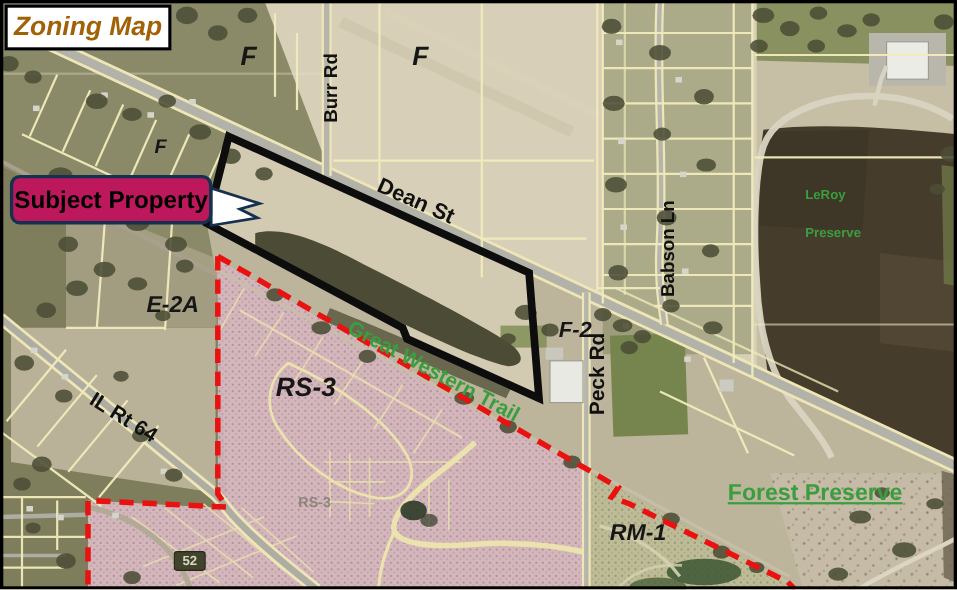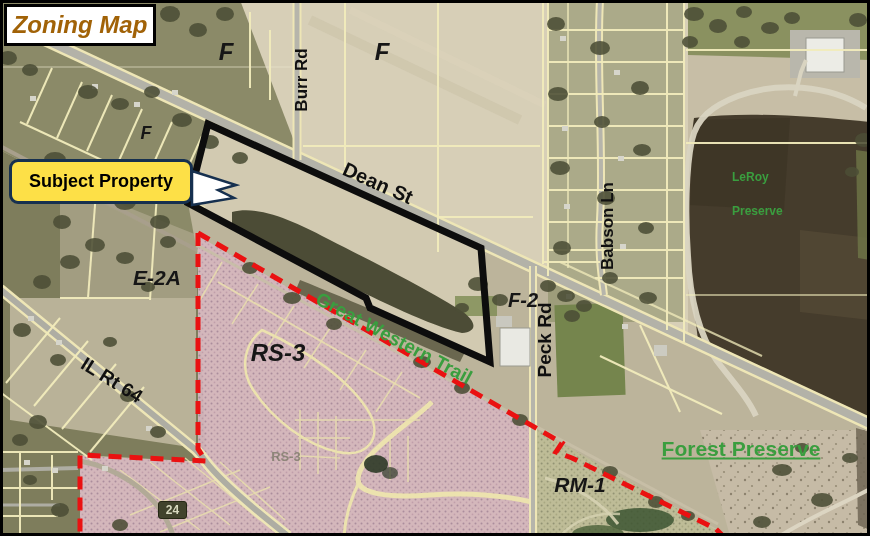--- a/index.html
+++ b/index.html
@@ -21,23 +21,23 @@
     font-weight:bold; color:#3a9e3f; font-size:12px;
   }
   #title-box{
     position:absolute; left:4px; top:4px; width:152px; height:42px;
     background:#fff; border:3px solid #000; display:flex; align-items:center;
     justify-content:center; font-size:24px; font-weight:bold; font-style:italic;
     color:#a16207; box-sizing:border-box;
   }
   #callout-box{
     position:absolute; left:9px; top:159px; width:184px; height:45px;
-    background:#fde047; border:3px solid #16304f; border-radius:9px;
+    background:#be185d; border:3px solid #16304f; border-radius:9px;
     display:flex; align-items:center; justify-content:center;
-    font-size:18px; font-weight:bold; color:#000; box-sizing:border-box; z-index:5;
+    font-size:22px; font-weight:bold; color:#000; box-sizing:border-box; z-index:5;
   }
   #callout-tail{position:absolute; left:190px; top:166px; z-index:4;}
   .marker52{
     position:absolute; left:158px; top:501px; width:29px; height:18px;
     background:#41432c; border:1px solid #262815; border-radius:3px;
     display:flex; align-items:center; justify-content:center;
     color:#d8d9bf; font-size:12px; font-weight:bold; box-sizing:border-box;
   }
   .faded{font-weight:bold; color:rgba(100,105,82,0.62);}
 </style>
@@ -347,21 +347,21 @@
   <div class="lbl zone" style="left:278px;top:353px;font-size:24px;">RS-3</div>
   <div class="lbl faded" style="left:286px;top:456px;font-size:13px;">RS-3</div>
   <div class="lbl zone" style="left:580px;top:484px;font-size:21px;">RM-1</div>
   <div class="lbl green" style="left:741px;top:448px;font-size:21px;text-decoration:underline;">Forest Preserve</div>
 
   <div class="leroy-block">
     <div>LeRoy</div>
     <div>Preserve</div>
   </div>
 
-  <div class="marker52">24</div>
+  <div class="marker52">52</div>
 
   <svg id="callout-tail" width="50" height="42">
     <polygon points="2,5 46,19 28,24 44,32 2,39" fill="#ffffff" stroke="#16304f" stroke-width="2.5"></polygon>
   </svg>
   <div id="callout-box">Subject Property</div>
 
   <div id="title-box">Zoning Map</div>
 
 </div>
 

